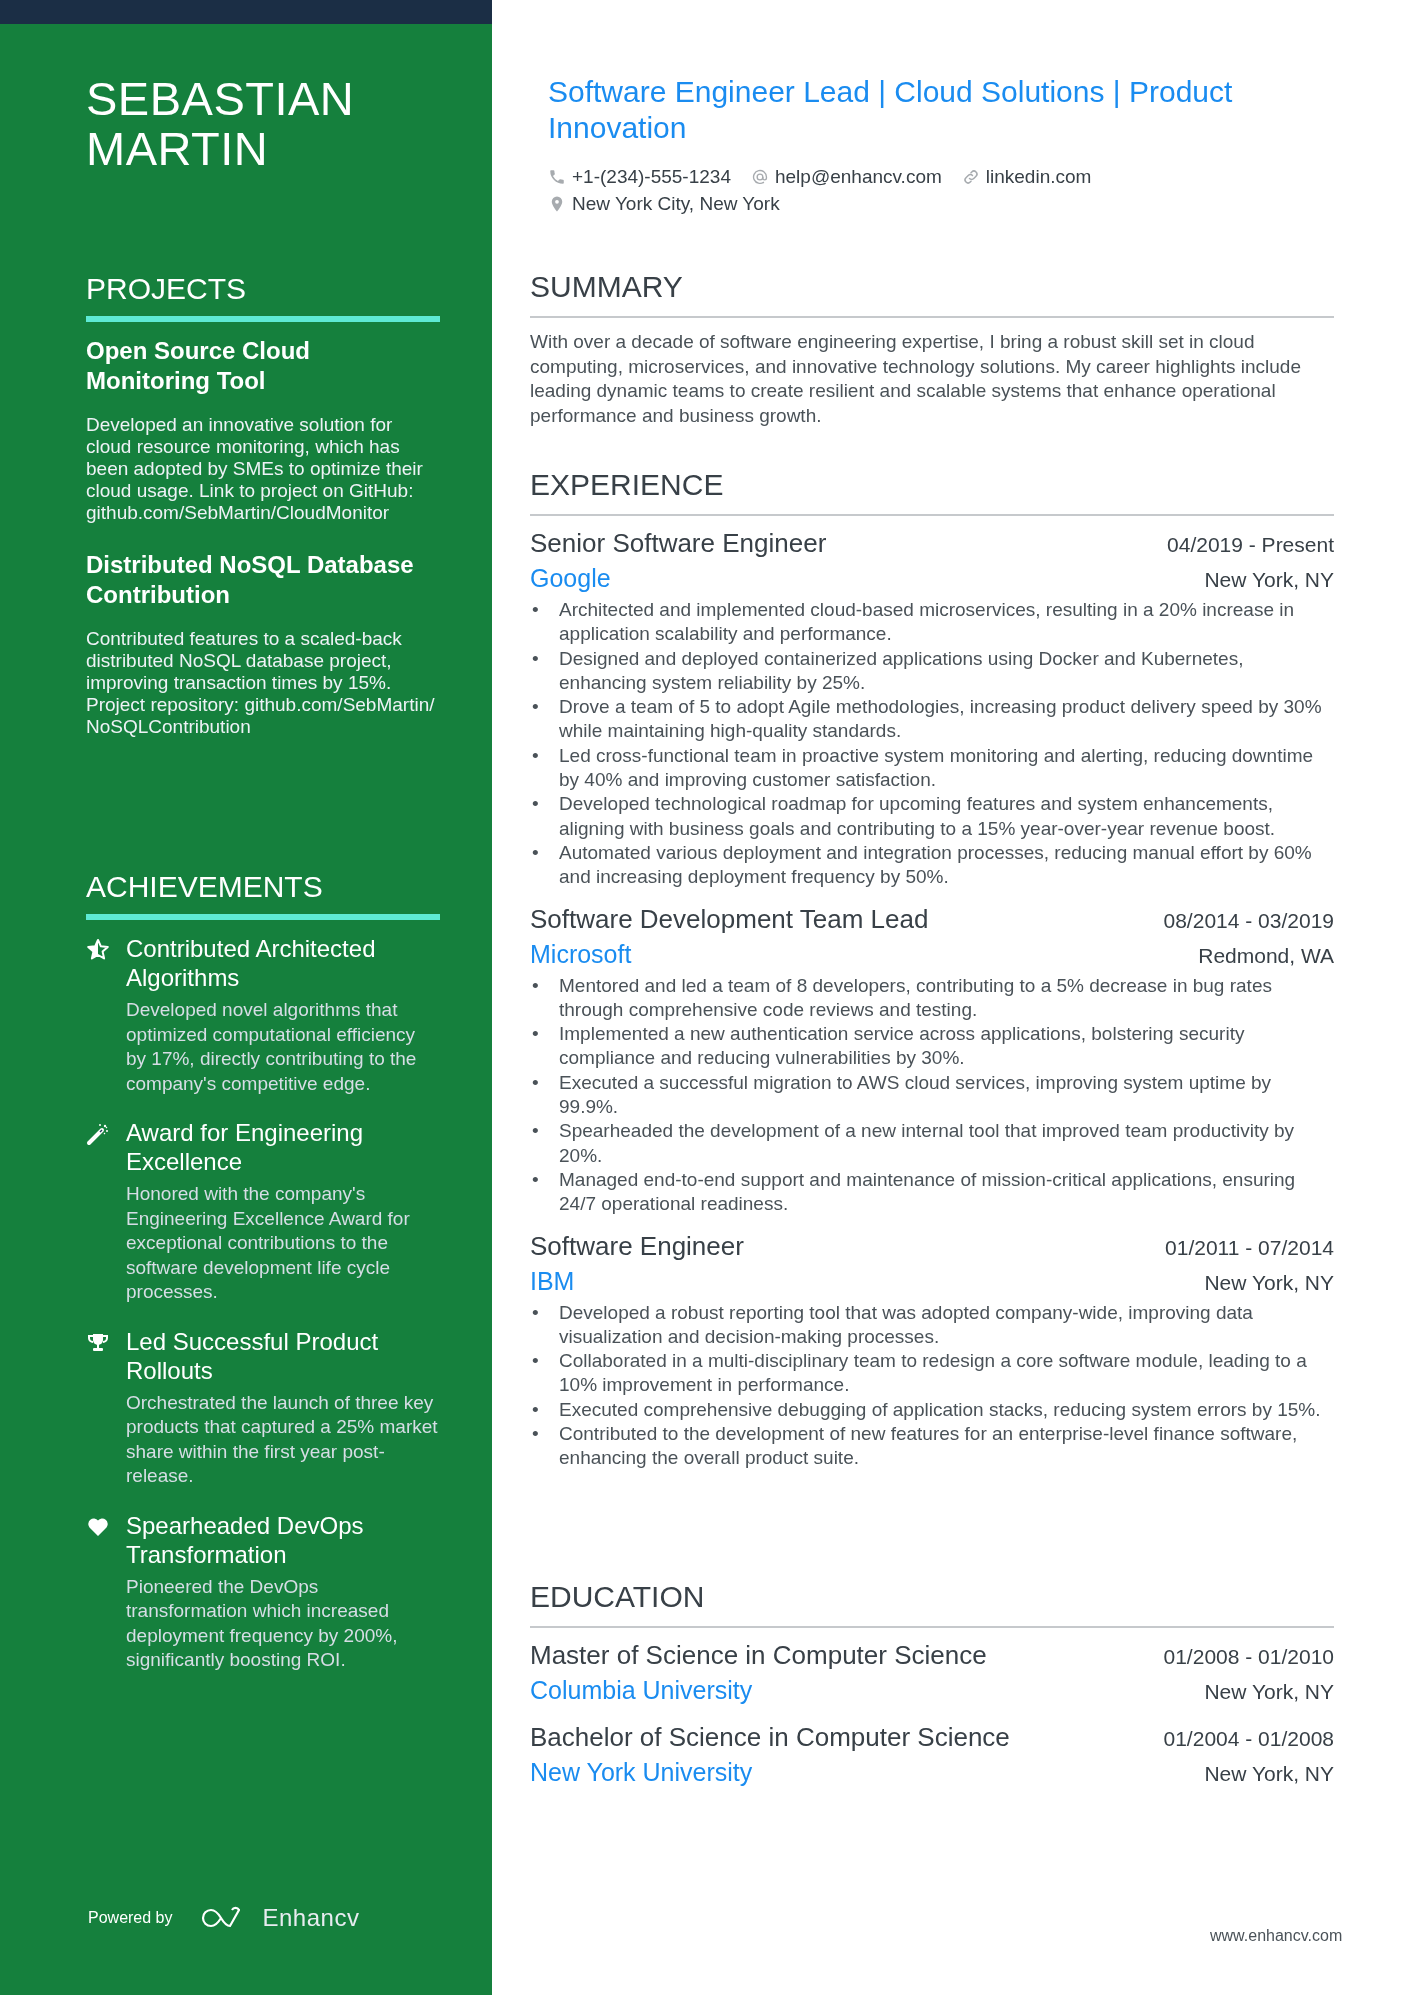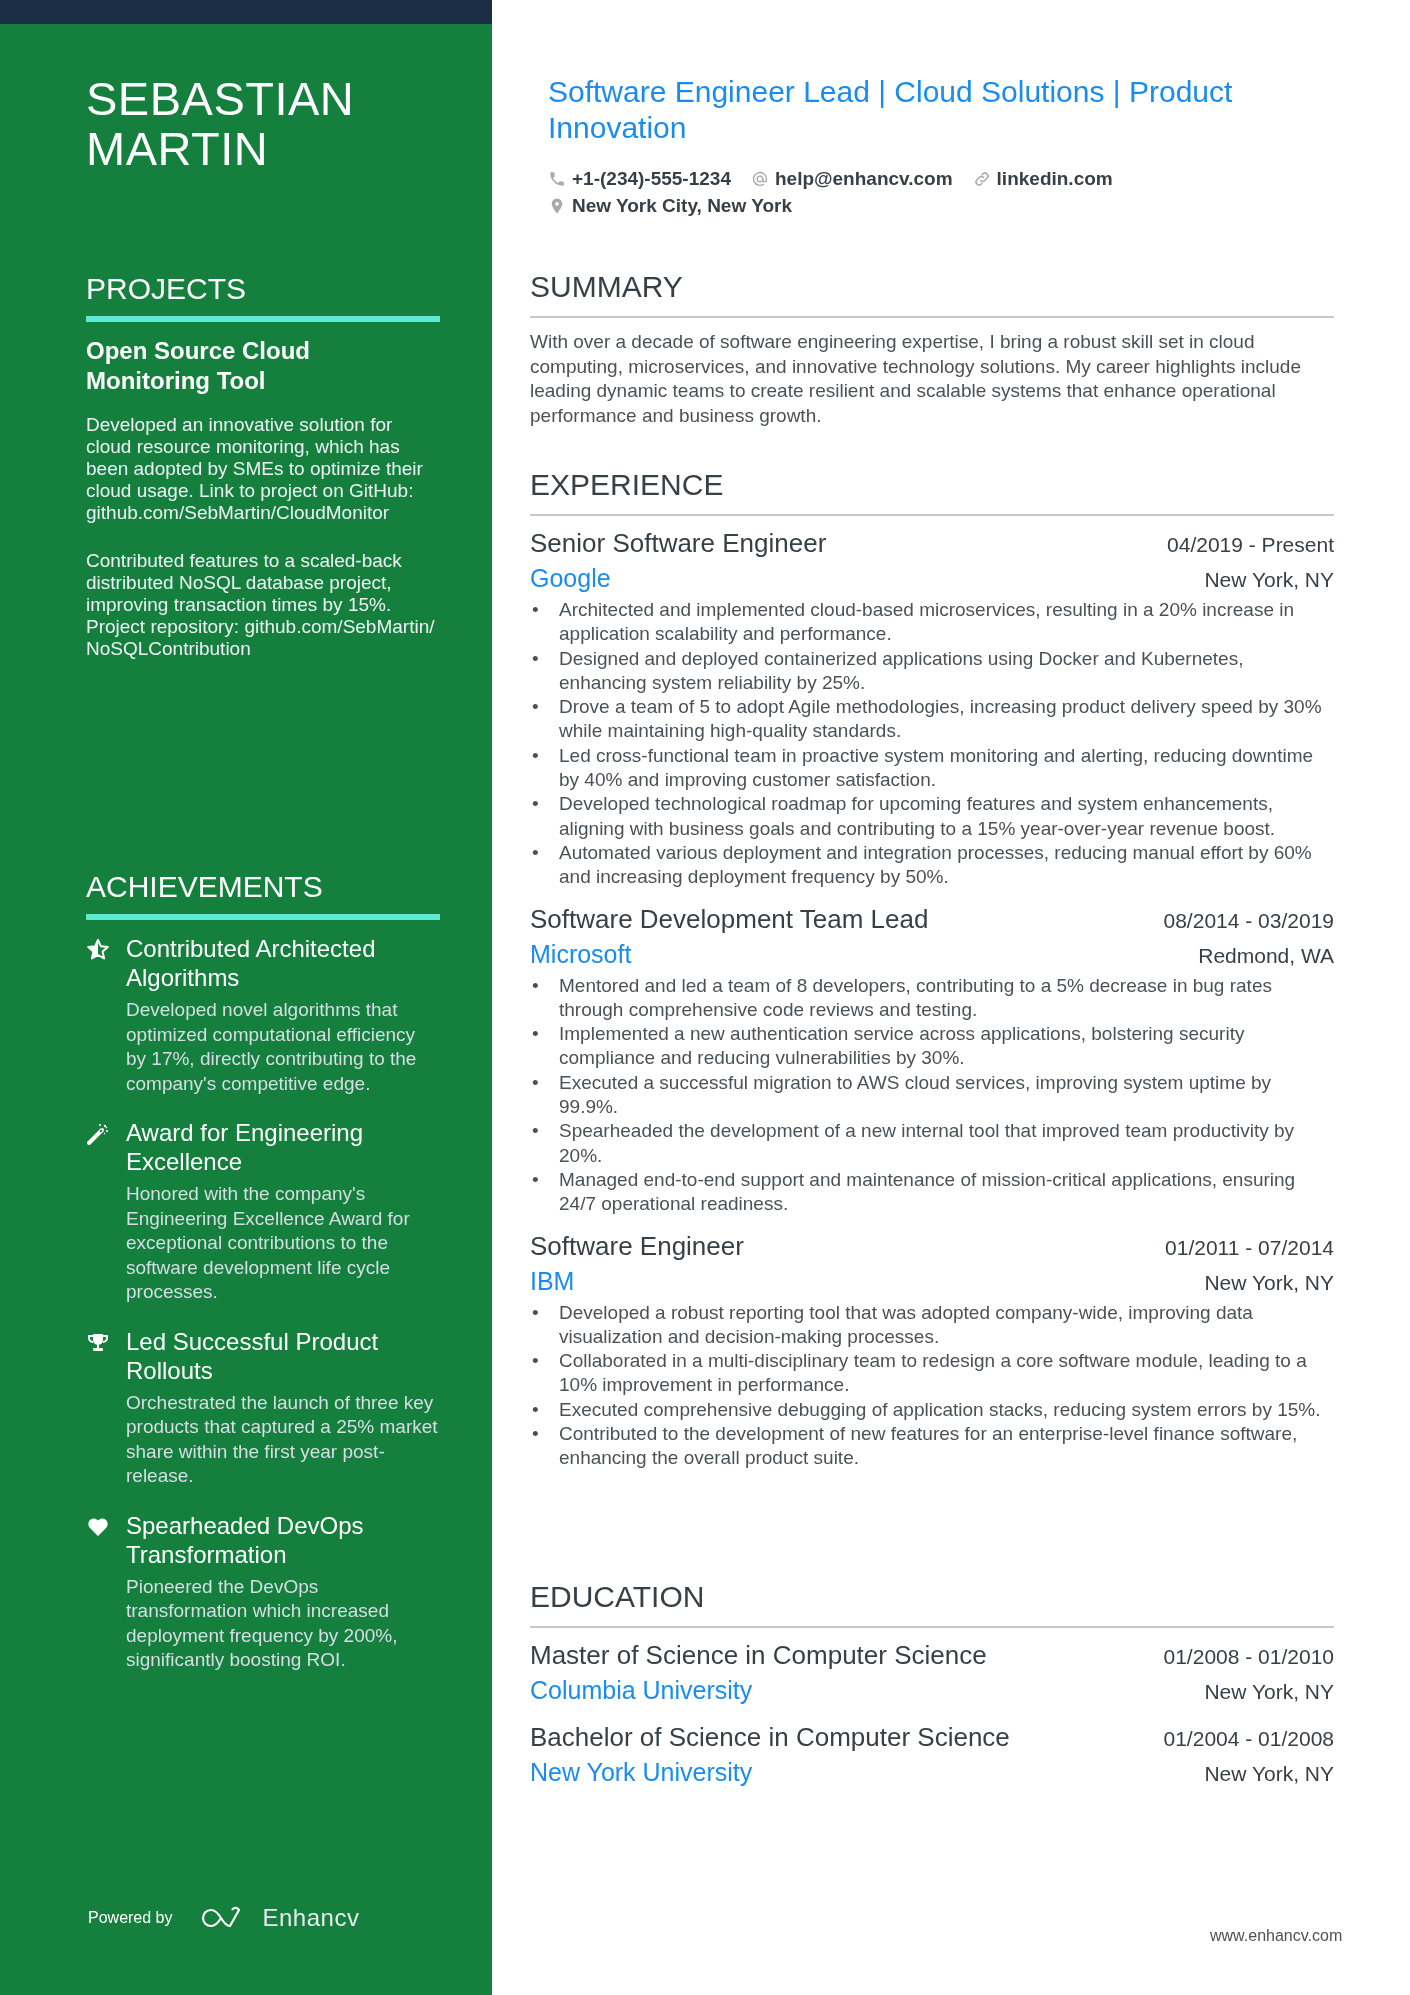--- a/index.html
+++ b/index.html
@@ -21,21 +21,21 @@
   .ach-title { font-size: 24px; line-height: 29px; color: #ffffff; margin-bottom: 6px; }
   .ach-desc { font-size: 19px; line-height: 24.5px; color: #d6dde5; }
   .powered { position: absolute; left: 88px; top: 1904px; display: flex; align-items: center; }
   .powered-label { font-size: 16px; color: #ffffff; margin-right: 28px; }
   .logo-svg { width: 48px; height: 26px; margin-right: 14px; }
   .logo-text { font-size: 24px; color: #e8ecf0; letter-spacing: 0.5px; }
 
   .main { position: absolute; left: 530px; top: 0; width: 804px; }
   .title { position: absolute; left: 18px; top: 74px; width: 786px; font-size: 30px; line-height: 36px; color: #1a8cf0; }
   .contacts { position: absolute; left: 18px; top: 163px; width: 786px; font-size: 19px; color: #384047; }
-  .contact-row { display: flex; align-items: flex-end; height: 27px; font-weight: bold; }
+  .contact-row { display: flex; align-items: center; height: 27px; }
   .contact-item { display: flex; align-items: center; margin-right: 20px; }
   .contact-item svg { width: 18px; height: 18px; margin-right: 6px; }
   .section { position: absolute; left: 0; width: 804px; }
   .section-heading { font-size: 30px; line-height: 34px; color: #384047; padding-bottom: 12px; border-bottom: 2px solid #c6c9cc; margin-bottom: 12px; }
   .summary-text { font-size: 19px; line-height: 24.5px; color: #4a5258; }
   .job { margin-bottom: 14px; }
   .job-row1 { display: flex; justify-content: space-between; align-items: baseline; height: 36px; }
   .job-title { font-size: 26px; color: #384047; }
   .job-date { font-size: 21px; color: #384047; }
   .job-row2 { display: flex; justify-content: space-between; align-items: baseline; height: 34px; }
@@ -57,20 +57,21 @@
     <div>MARTIN</div>
   </div>
 
   <div class="side-section" style="top:272px;">
     <div class="side-heading">PROJECTS</div>
     <div>
       <div class="project-title">Open Source Cloud Monitoring Tool</div>
       <div class="project-desc"><span>Developed an innovative solution for cloud resource monitoring, which has been adopted by SMEs to optimize their cloud usage. Link to project on GitHub:</span> <span>github.com/SebMartin/CloudMonitor</span></div>
     </div>
     <div>
+      <div class="project-title">Distributed NoSQL Database Contribution</div>
       <div class="project-desc"><span>Contributed features to a scaled-back distributed NoSQL database project, improving transaction times by 15%. Project repository:</span> <span style="word-break:break-all;">github.com/SebMartin/NoSQLContribution</span></div>
     </div>
   </div>
 
   <div class="side-section" style="top:870px;">
     <div class="side-heading">ACHIEVEMENTS</div>
 
     <div class="ach">
       <div class="ach-icon">
         <svg viewBox="0 0 24 24">

